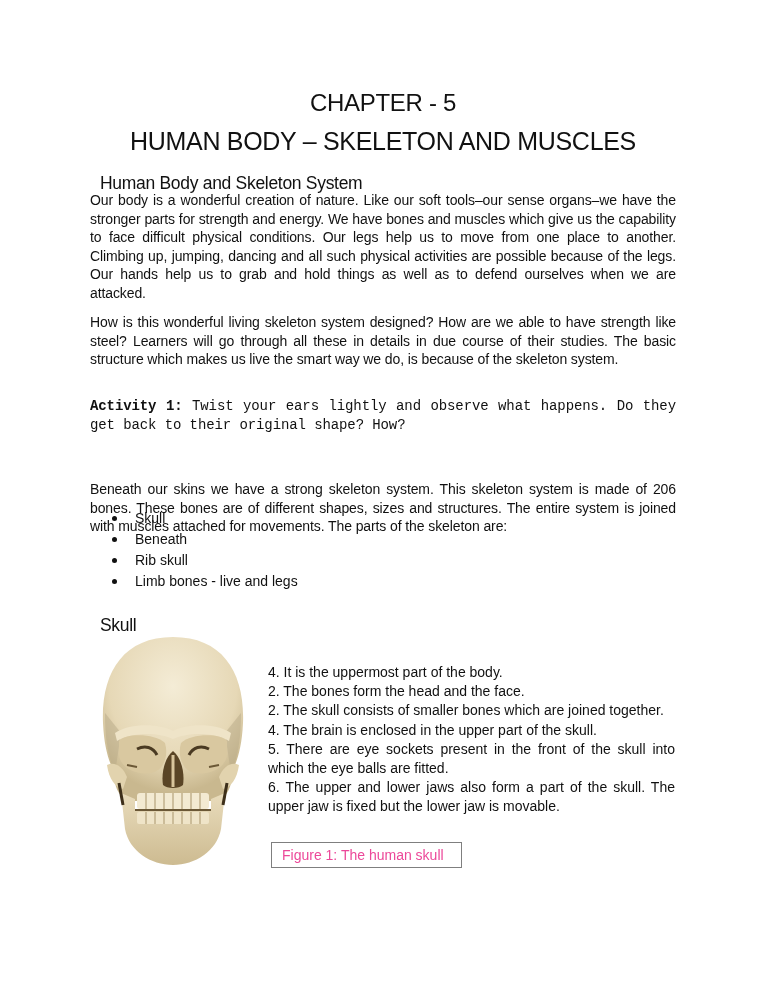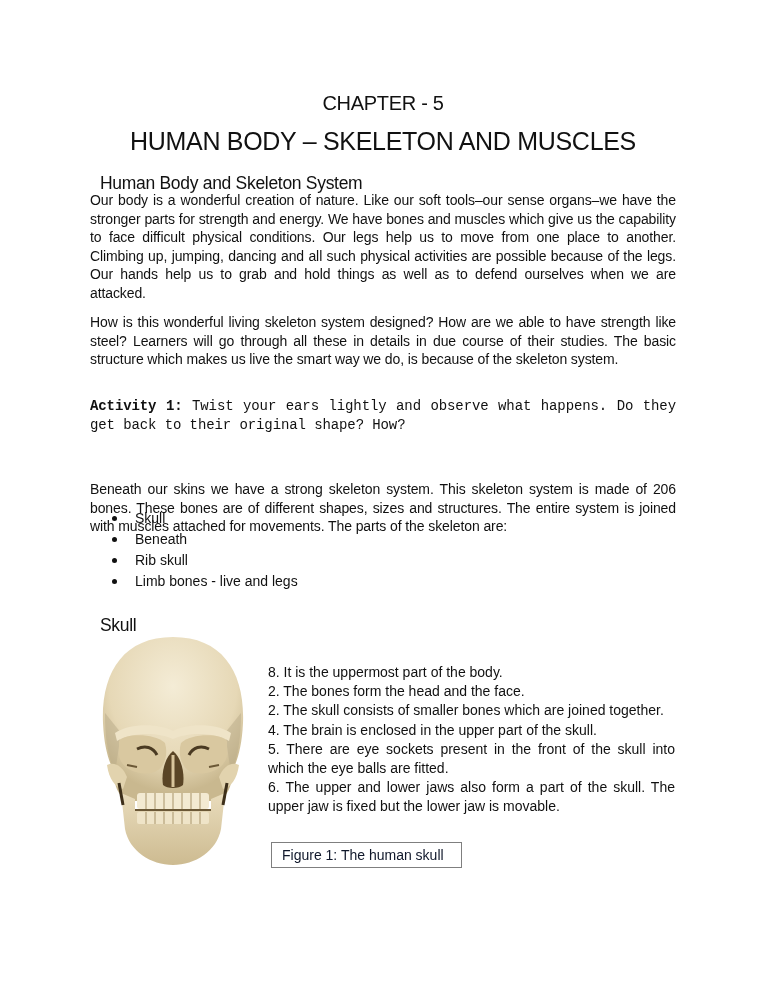--- a/index.html
+++ b/index.html
@@ -20,21 +20,21 @@
       left: 90px;
       top: 0;
       width: 586px;
     }
     .chapter-title {
       position: absolute;
       top: 89px;
       left: 0;
       width: 586px;
       text-align: center;
-      font-size: 20px;
+      font-size: 24px;
       font-weight: normal;
       letter-spacing: -0.3px;
       margin: 0;
       line-height: 28px;
     }
     .chapter-subtitle {
       position: absolute;
       top: 129px;
       left: 0;
       width: 586px;
@@ -114,21 +114,21 @@
     }
     .caption-box {
       position: absolute;
       left: 271px;
       top: 842px;
       width: 191px;
       height: 26px;
       border: 1px solid #7f7f7f;
       box-sizing: border-box;
       font-size: 14px;
-      color: #0f172a;
+      color: #ec4899;
       line-height: 24px;
       padding-left: 10px;
     }
   </style>
 </head>
 <body>
 
 <div class="page">
 
   <h1 class="chapter-title">CHAPTER - 5</h1>
@@ -213,21 +213,21 @@
       <line x1="89" y1="179" x2="89" y2="191"></line>
       <line x1="98" y1="179" x2="98" y2="191"></line>
       <line x1="107" y1="179" x2="107" y2="191"></line>
     </g>
     <path d="M26 150 L30 172" stroke="#3d2f1a" stroke-width="3"></path>
     <path d="M134 150 L130 172" stroke="#3d2f1a" stroke-width="3"></path>
   </svg>
 </div>
 
 <ol class="skull-points">
-  <li>8. It is the uppermost part of the body.</li>
+  <li>4. It is the uppermost part of the body.</li>
   <li>2. The bones form the head and the face.</li>
   <li>2. The skull consists of smaller bones which are joined together.</li>
   <li>4. The brain is enclosed in the upper part of the skull.</li>
   <li>5. There are eye sockets present in the front of the skull into which the eye balls are fitted.</li>
   <li>6. The upper and lower jaws also form a part of the skull. The upper jaw is fixed but the lower jaw is movable.</li>
 </ol>
 
 <div class="caption-box">Figure 1: The human skull</div>
 
 </body></html>

